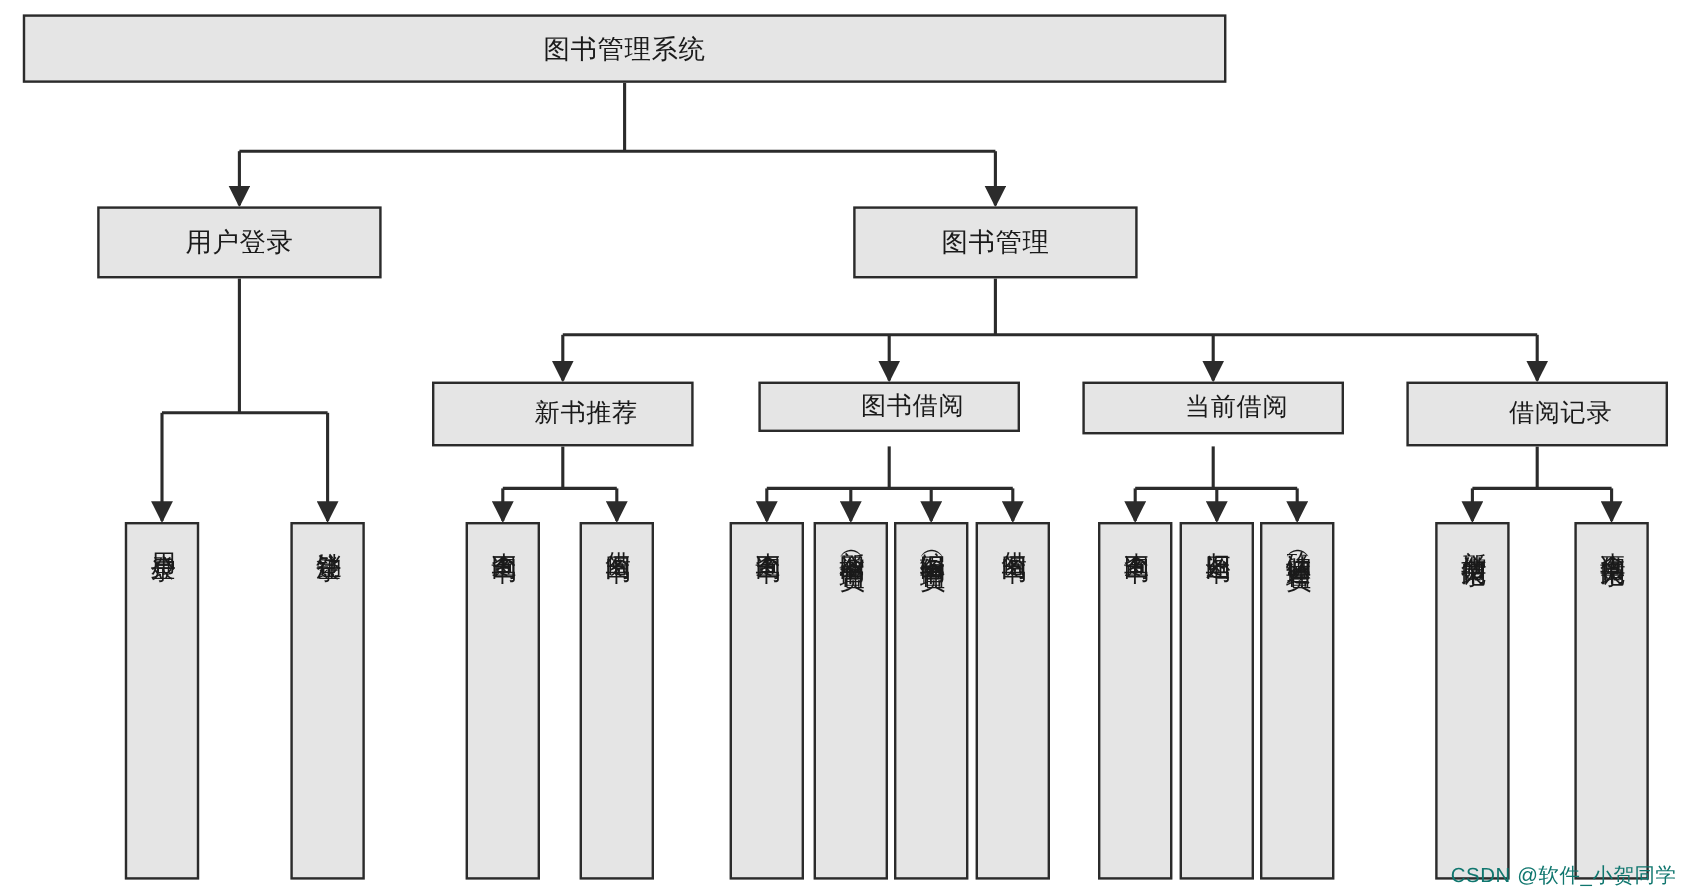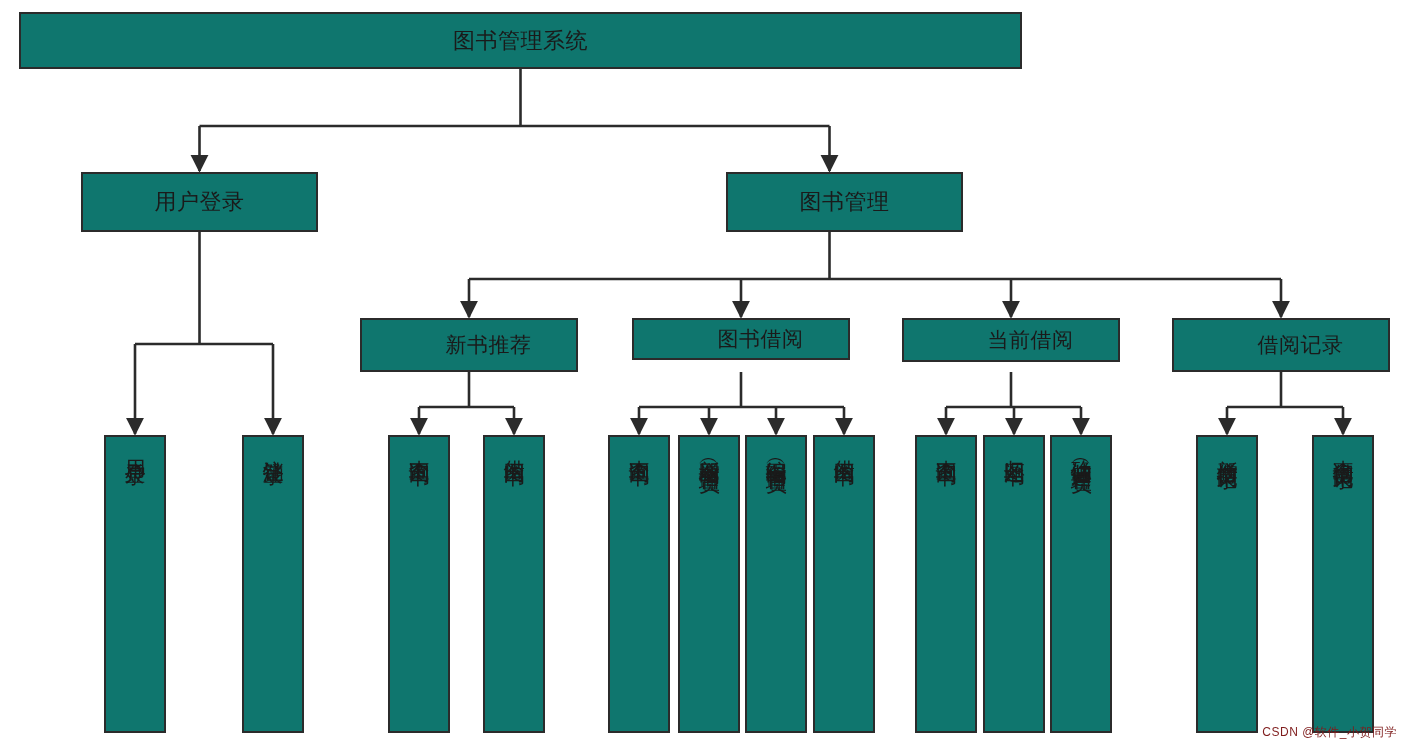--- a/index.html
+++ b/index.html
@@ -23,21 +23,21 @@
     left: 0;
     top: 0;
     width: 1405px;
     height: 747px;
     pointer-events: none;
   }
   .node {
     position: absolute;
     box-sizing: border-box;
     border: 2px solid #2b2b2b;
-    background: #0f766e;
+    background: #e5e5e5;
     display: flex;
     align-items: center;
     justify-content: center;
     overflow: hidden;
   }
   .node .label {
     font-size: 21px;
     line-height: 1.15;
     color: #1a1a1a;
     letter-spacing: 0.5px;
@@ -56,22 +56,22 @@
     white-space: nowrap;
     text-align: left;
   }
   .node.root .label { font-size: 22px; }
   .node.level1 .label { font-size: 22px; }
   .node.level2 .label { font-size: 21px; margin-left: 39px; }
   #watermark {
     position: absolute;
     right: 8px;
     bottom: 6px;
-    font-size: 12px;
-    color: #7f1d1d;
+    font-size: 17px;
+    color: #0f766e;
     letter-spacing: 0.5px;
     white-space: nowrap;
   }
 </style>
 </head>
 <body>
 
 <div id="canvas">
 
   <svg class="edges" viewBox="0 0 1405 747" xmlns="http://www.w3.org/2000/svg">
@@ -117,21 +117,21 @@
       </g>
   </svg>
 
   <div id="node-layer">
       <div class="node level0 root" style="left: 19px; top: 12px; width: 1003px; height: 57px;">
         <span class="label">图书管理系统</span>
       </div>
       <div class="node level1" style="left: 81px; top: 172px; width: 237px; height: 60px;">
         <span class="label">用户登录</span>
       </div>
-      <div class="node level1" style="left: 711px; top: 172px; width: 237px; height: 60px; margin-left: 15px;">
+      <div class="node level1" style="left: 711px; top: 172px; width: 237px; height: 60px;">
         <span class="label">图书管理</span>
       </div>
       <div class="node level2" style="left: 360px; top: 318px; width: 218px; height: 54px;">
         <span class="label">新书推荐</span>
       </div>
       <div class="node level2" style="left: 632px; top: 318px; width: 218px; height: 42px;">
         <span class="label">图书借阅</span>
       </div>
       <div class="node level2" style="left: 902px; top: 318px; width: 218px; height: 44px;">
         <span class="label">当前借阅</span>

